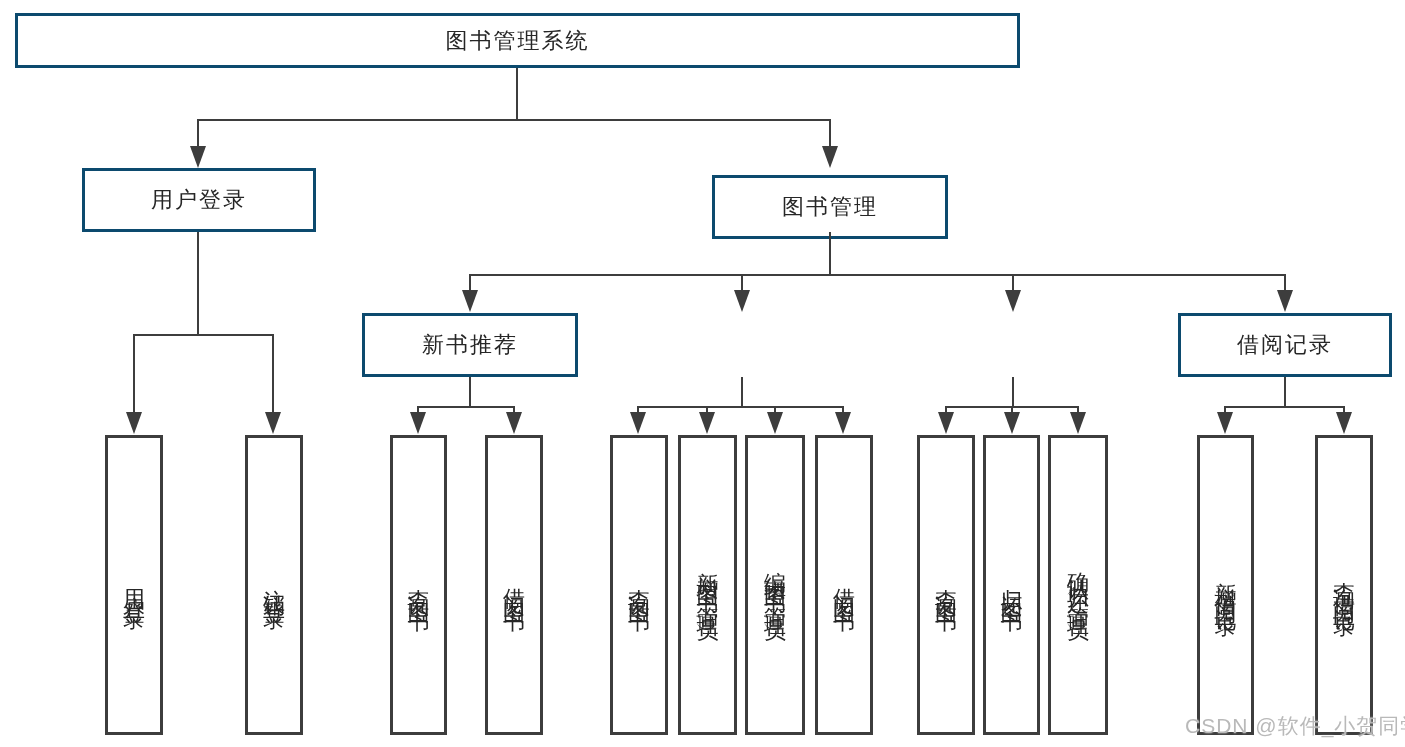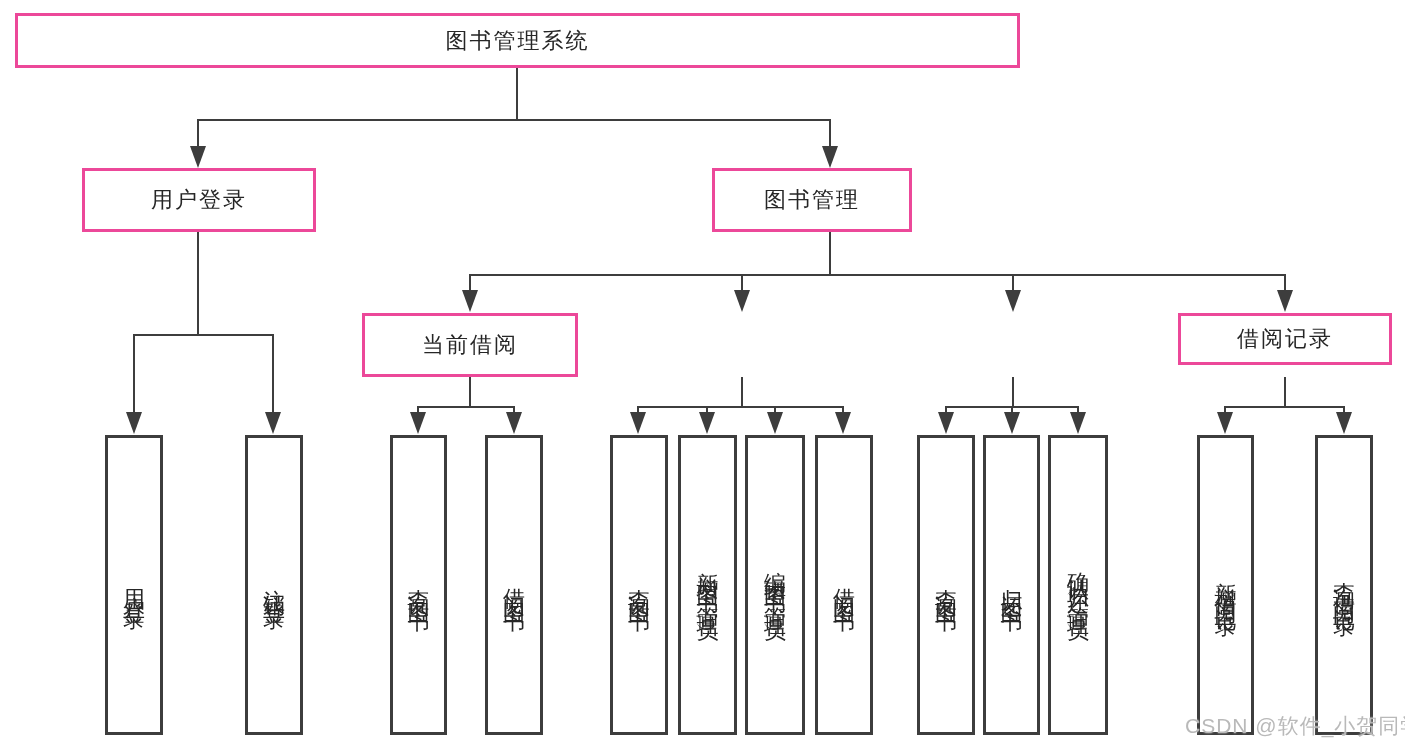--- a/index.html
+++ b/index.html
@@ -1,21 +1,21 @@
 <!DOCTYPE html>
 <html><head>
 <meta charset="utf-8">
 <style>
   html,body{margin:0;padding:0;background:#ffffff;}
   .canvas{
     position:relative;width:1405px;height:747px;background:#ffffff;overflow:hidden;
     font-family:"Liberation Sans","DejaVu Sans",sans-serif;color:#262626;
   }
   .node{
-    position:absolute;box-sizing:border-box;border:3px solid #ec4899;background:#ffffff;
+    position:absolute;box-sizing:border-box;border:3px solid #0c4a6e;background:#ffffff;
     display:flex;align-items:center;justify-content:center;
   }
   .node .hlabel{font-size:22px;letter-spacing:2px;color:#262626;white-space:nowrap;}
   .leaf{
     position:absolute;box-sizing:border-box;border:3px solid #3d3d3d;background:#ffffff;
     top:435px;height:300px;display:flex;align-items:center;justify-content:center;
   }
   .vtext{
     writing-mode:vertical-rl;text-orientation:mixed;
     font-size:22px;letter-spacing:7px;color:#262626;line-height:1;
@@ -38,28 +38,28 @@
 
 <div class="canvas">
 
   <div class="node" style="left:15px;top:13px;width:1005px;height:55px">
     <span class="hlabel">图书管理系统</span>
   </div>
 
   <div class="node" style="left:82px;top:168px;width:234px;height:64px">
     <span class="hlabel">用户登录</span>
   </div>
-  <div class="node" style="left:712px;top:168px;width:200px;height:64px">
+  <div class="node" style="left:712px;top:175px;width:236px;height:64px">
     <span class="hlabel">图书管理</span>
   </div>
 
   <div class="node" style="left:362px;top:313px;width:216px;height:64px">
-    <span class="hlabel">当前借阅</span>
+    <span class="hlabel">新书推荐</span>
   </div>
-  <div class="node" style="left:1178px;top:313px;width:214px;height:52px">
+  <div class="node" style="left:1178px;top:313px;width:214px;height:64px">
     <span class="hlabel">借阅记录</span>
   </div>
 
   <div class="leaf" style="left:105px;width:58px">
     <span class="vtext">用户登录</span>
   </div>
   <div class="leaf" style="left:245px;width:58px">
     <span class="vtext">注销登录</span>
   </div>
 

